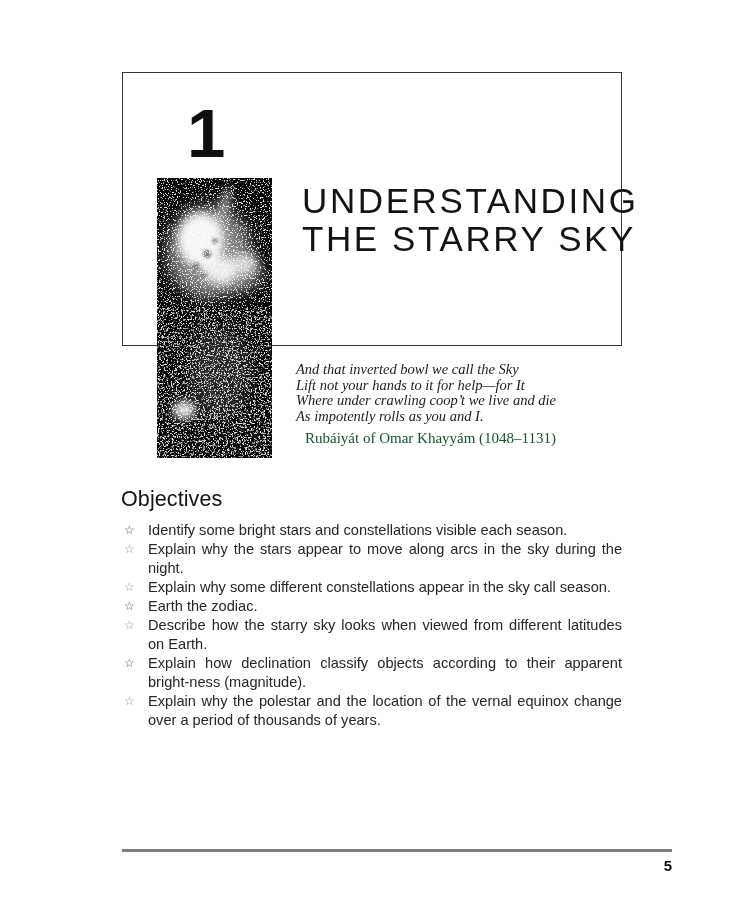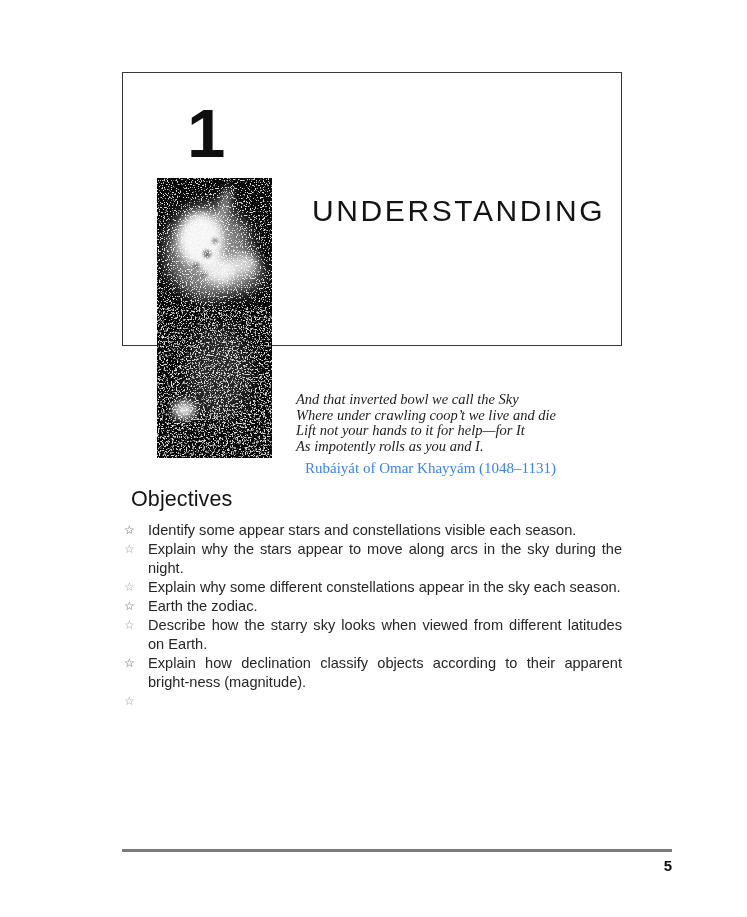--- a/index.html
+++ b/index.html
@@ -26,61 +26,61 @@
     position: absolute;
     left: 64px; top: 26px;
     font-size: 69px;
     font-weight: 700;
     line-height: 1;
     color: #0f0f0f;
   }
   .chapter-title {
     position: absolute;
     left: 172px; top: 102px;
-    margin: 17px;
-    font-size: 30px;
+    margin: 7px;
+    font-size: 35px;
     font-weight: 400;
     line-height: 38px;
     letter-spacing: 2.6px;
     color: #141414;
   }
   .chapter-title span { display: block; }
 
   
   .photo {
     position: absolute;
     left: 157px; top: 178px;
     width: 115px; height: 280px;
     z-index: 2;
     line-height: 0;
   }
 
   
   .quote {
     position: absolute;
-    left: 296px; top: 392px;
+    left: 296px; top: 362px;
     width: 315px;
     font-family: "Liberation Serif", "DejaVu Serif", serif;
     font-style: italic;
     font-size: 14.5px;
     line-height: 15.6px;
     color: #1c1c1c;
   }
   .quote-attribution {
     font-style: normal;
     font-size: 15px;
     padding-left: 9px;
     margin-top: 7px;
-    color: #3b82f6;
+    color: #14532d;
   }
 
   
   .objectives-heading {
     position: absolute;
-    left: 131px; top: 487px;
+    left: 121px; top: 487px;
     margin: 0;
     font-size: 21.5px;
     font-weight: 400;
     letter-spacing: 0.1px;
     color: #141414;
   }
   .objectives-list {
     position: absolute;
     left: 122px; top: 521px;
     width: 500px;
@@ -125,20 +125,21 @@
 </style>
 </head>
 <body>
 
 <div class="page">
 
   <div class="chapter-box">
     <div class="chapter-number">1</div>
     <h1 class="chapter-title">
       <span>UNDERSTANDING</span>
+      <span>THE STARRY SKY</span>
     </h1>
   </div>
 
   <div class="photo">
     <svg width="115" height="280" viewBox="0 0 115 280" xmlns="http://www.w3.org/2000/svg">
       <defs>
         <filter id="speckle" x="0" y="0" width="100%" height="100%">
           <feTurbulence type="fractalNoise" baseFrequency="0.78" numOctaves="2" seed="11" stitchTiles="stitch"></feTurbulence>
           <feColorMatrix type="matrix" values="0 0 0 0 1  0 0 0 0 1  0 0 0 0 1  0 0 0 14 -8.1"></feColorMatrix>
         </filter>
@@ -175,43 +176,43 @@
         <circle cx="58" cy="63" r="3" fill="#2a2a2a" opacity="0.5"></circle>
         <circle cx="47" cy="97" r="2.4" fill="#1c1c1c" opacity="0.5"></circle>
       </g>
       <rect width="115" height="280" filter="url(#speckle)" opacity="0.85"></rect>
       <rect y="130" width="115" height="150" filter="url(#speckle2)" opacity="0.6"></rect>
     </svg>
   </div>
 
   <div class="quote">
     <div class="quote-line">And that inverted bowl we call the Sky</div>
+    <div class="quote-line">Lift not your hands to it for help—for It</div>
     <div class="quote-line">Where under crawling coop’t we live and die</div>
-    <div class="quote-line">Lift not your hands to it for help—for It</div>
     <div class="quote-line">As impotently rolls as you and I.</div>
     <div class="quote-attribution">Rubáiyát of Omar Khayyám (1048–1131)</div>
   </div>
 
   <h2 class="objectives-heading">Objectives</h2>
 
   <ul class="objectives-list">
     <li class="objective">
       <span class="star">☆</span>
     </li>
     <li class="objective">
       <span class="star">☆</span>
-      <span>Identify some appear stars and constellations visible each season.</span>
+      <span>Identify some bright stars and constellations visible each season.</span>
     </li>
     <li class="objective">
       <span class="star">☆</span>
       <span>Explain why the stars appear to move along arcs in the sky during the night.</span>
     </li>
     <li class="objective">
       <span class="star">☆</span>
-      <span>Explain why some different constellations appear in the sky each season.</span>
+      <span>Explain why some different constellations appear in the sky call season.</span>
     </li>
     <li class="objective">
       <span class="star">☆</span>
     </li>
     <li class="objective">
       <span class="star">☆</span>
       <span>Earth the zodiac.</span>
     </li>
     <li class="objective">
       <span class="star">☆</span>
@@ -219,19 +220,20 @@
     </li>
     <li class="objective">
       <span class="star">☆</span>
     </li>
     <li class="objective">
       <span class="star">☆</span>
       <span>Explain how declination classify objects according to their apparent bright-ness (magnitude).</span>
     </li>
     <li class="objective">
       <span class="star">☆</span>
+      <span>Explain why the polestar and the location of the vernal equinox change over a period of thousands of years.</span>
     </li>
   </ul>
 
   <div class="footer-rule"></div>
   <div class="page-number">5</div>
 
 </div>
 
 </body></html>

